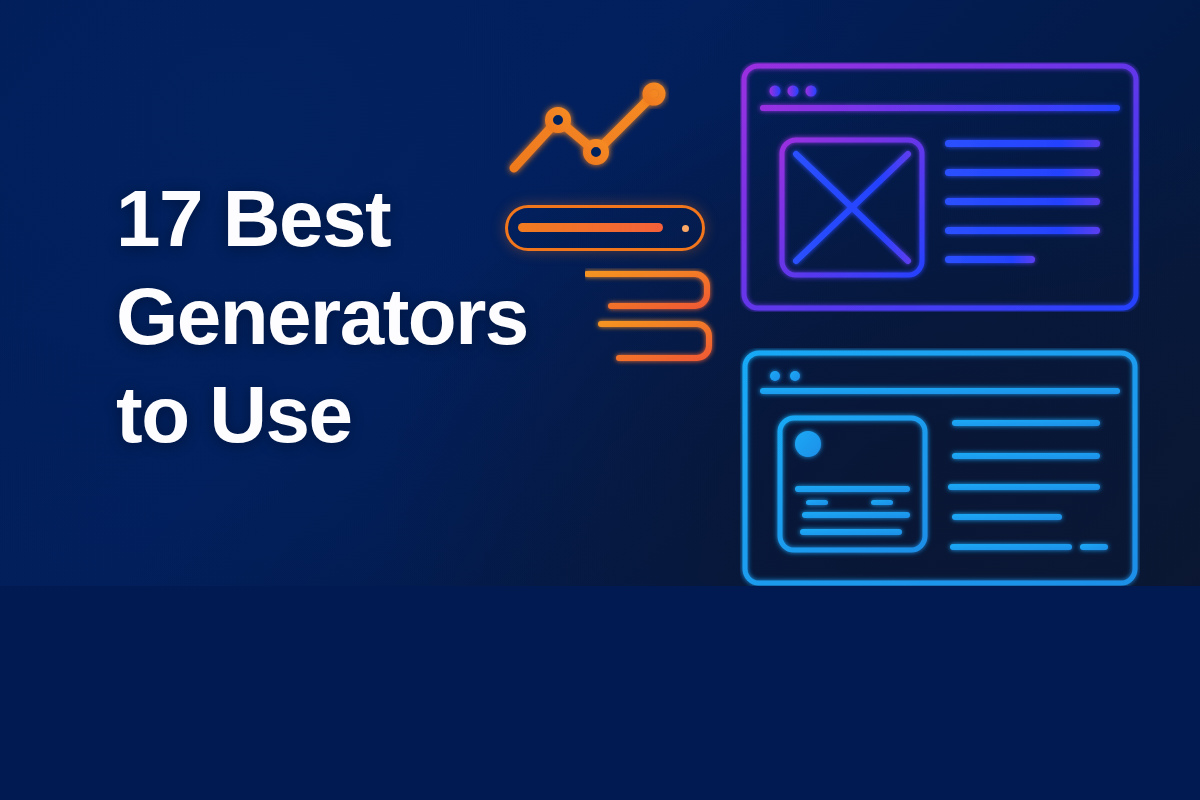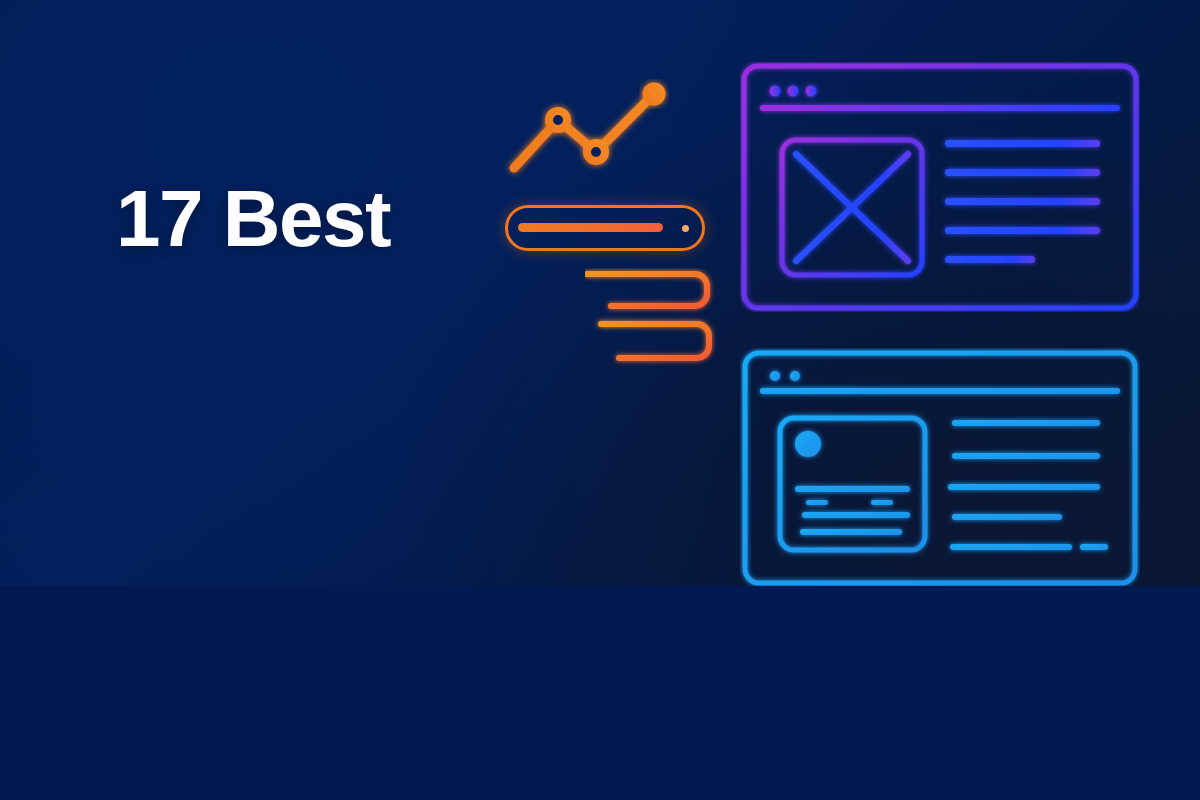--- a/index.html
+++ b/index.html
@@ -104,20 +104,22 @@
     color:#6a5a80;font-size:17px;font-weight:700;
   }
 </style>
 </head>
 <body>
 
 <div id="canvas">
 
   <div id="headline">
     <span class="ln">17 Best</span>
+    <span class="ln">Generators</span>
+    <span class="ln">to Use</span>
   </div>
 
   <svg class="chart-icon" width="190" height="110" viewBox="0 0 190 110">
     <defs>
       <linearGradient id="og" x1="0" y1="1" x2="1" y2="0">
         <stop offset="0" stop-color="#ef7a1f"></stop>
         <stop offset="1" stop-color="#f58a22"></stop>
       </linearGradient>
       <filter id="glowO" x="-40%" y="-40%" width="180%" height="180%">
         <feGaussianBlur stdDeviation="3" result="b"></feGaussianBlur>

